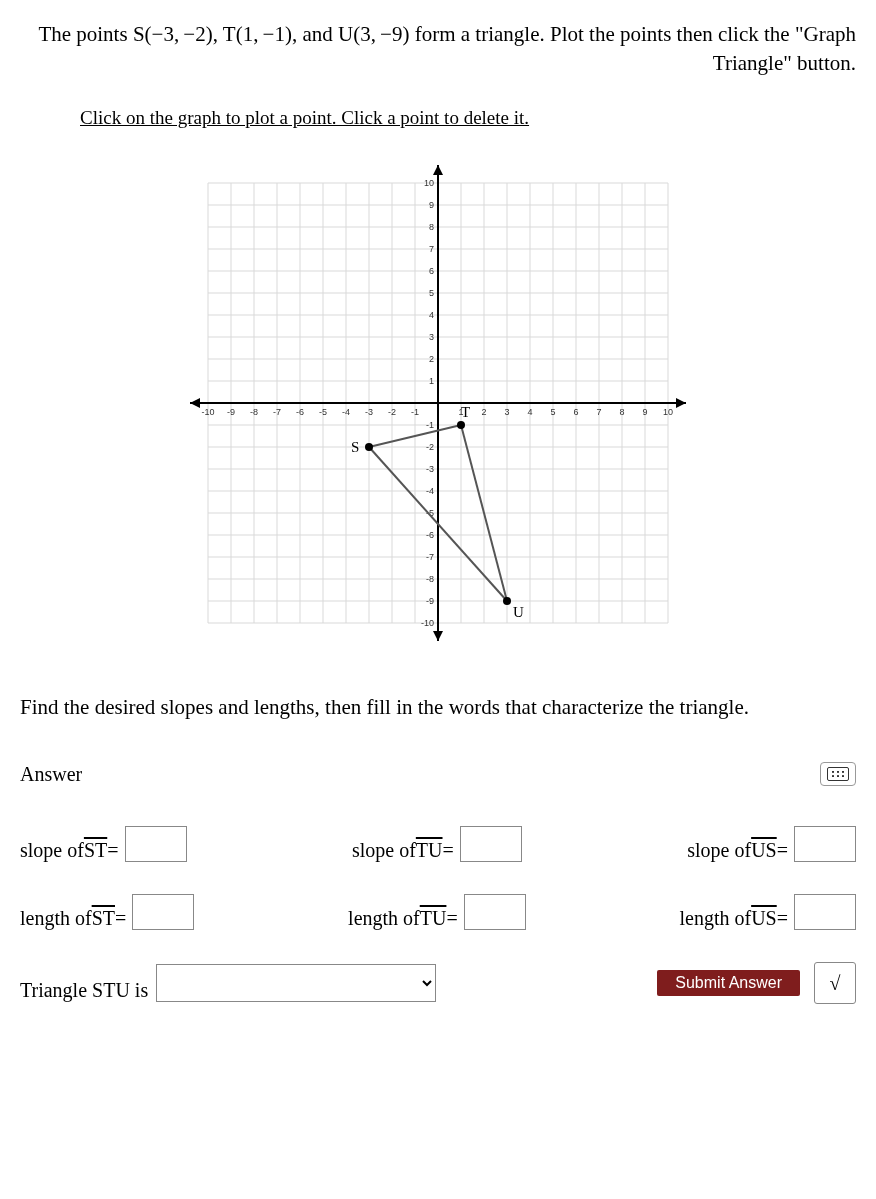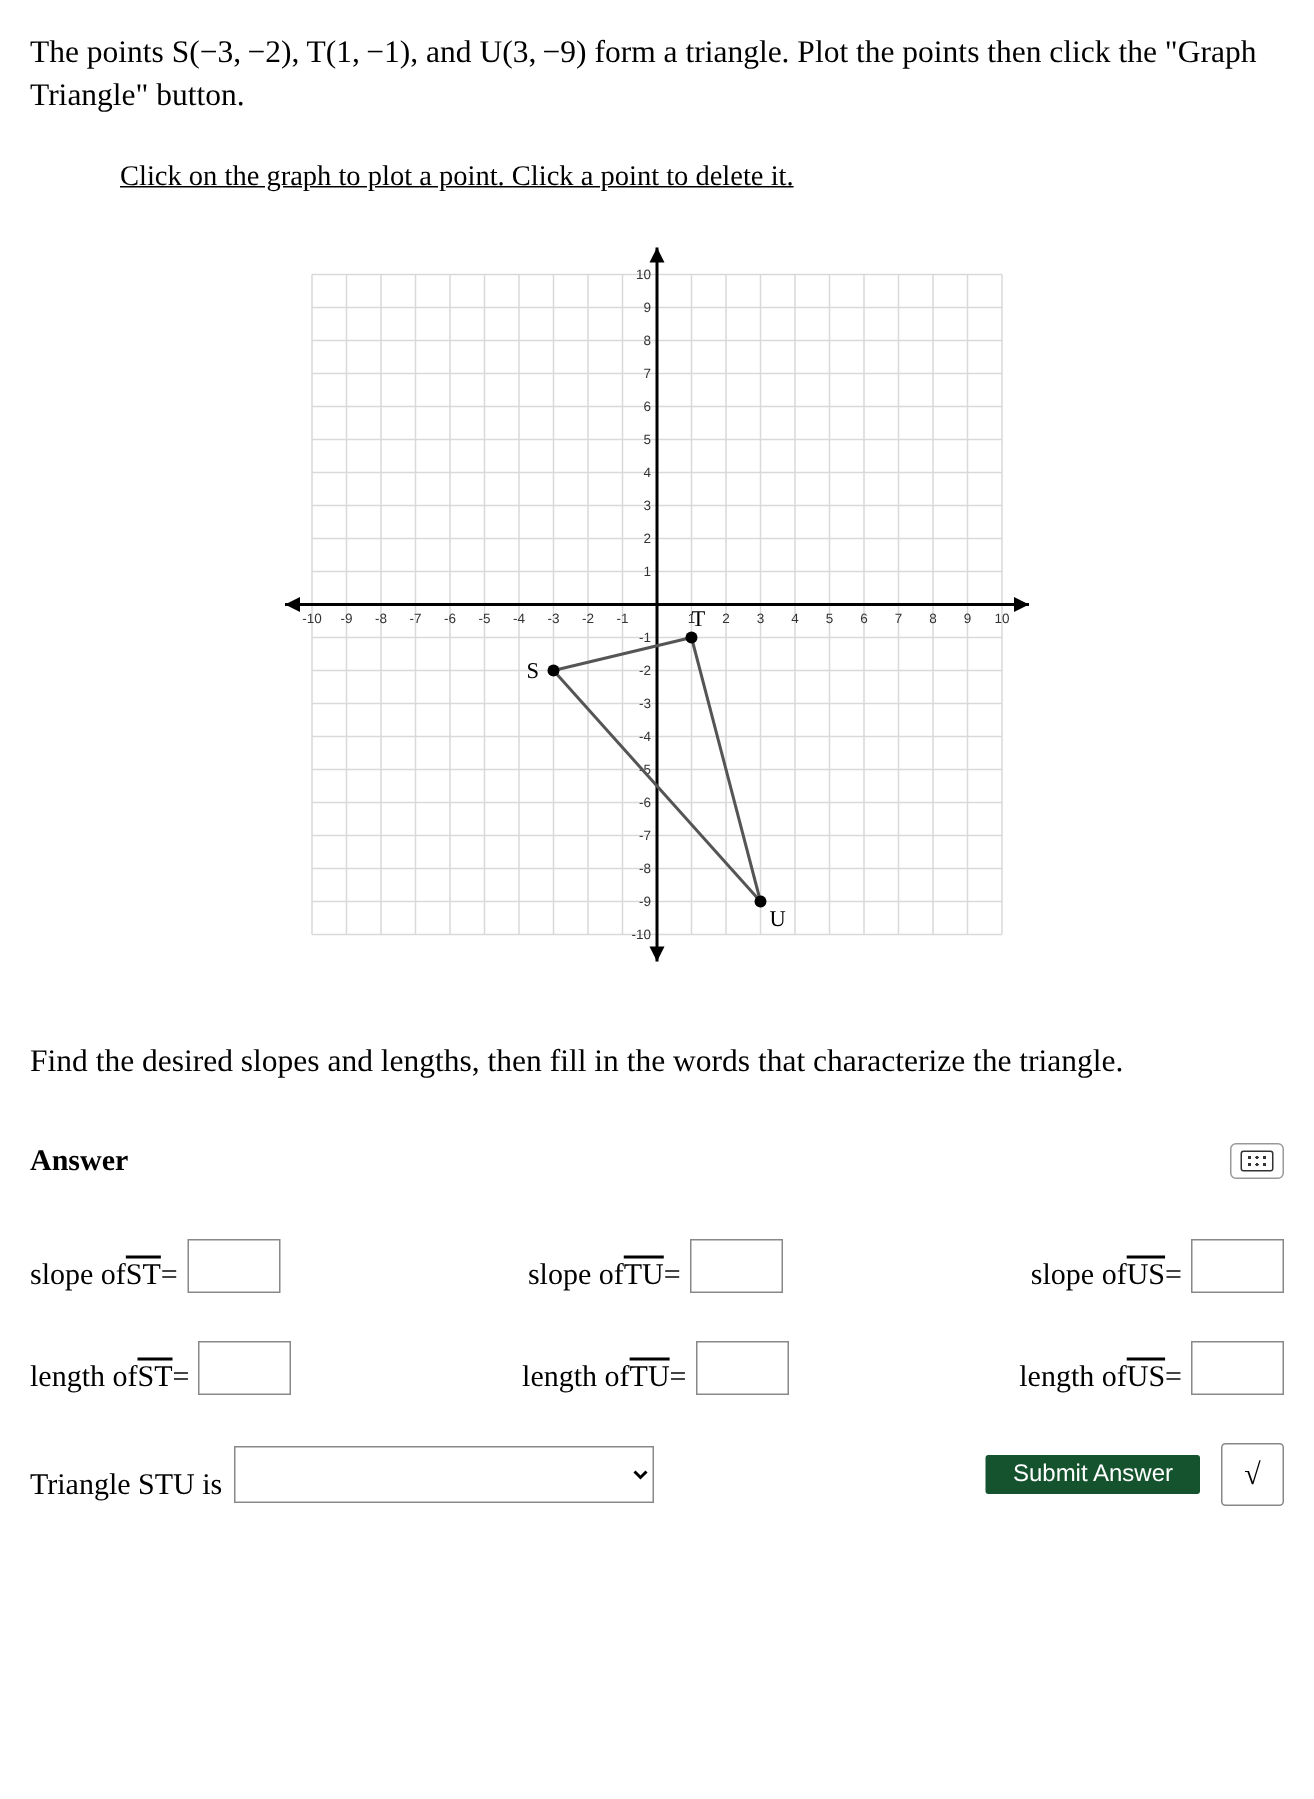--- a/index.html
+++ b/index.html
@@ -9,20 +9,21 @@
     font-family: Georgia, 'Times New Roman', serif;
     background: #fff;
     color: #000;
     width: 876px;
     font-size: 20px;
   }
   .question {
     font-size: 21px;
     line-height: 1.4;
     margin-bottom: 28px;
+    text-align: right;
   }
   .instruction {
     font-size: 19px;
     margin-left: 60px;
     margin-bottom: 24px;
     text-decoration: underline;
   }
   .graph-wrap {
     display: flex;
     justify-content: center;
@@ -33,21 +34,21 @@
     line-height: 1.4;
     margin-bottom: 40px;
   }
   .answer-heading-row {
     display: flex;
     align-items: center;
     justify-content: space-between;
     margin-bottom: 40px;
   }
   .answer-heading {
-    font-weight: bold;
+    font-weight: normal;
     font-size: 20px;
   }
   .keypad-icon-outer {
     border: 1px solid #999;
     border-radius: 4px;
     padding: 4px 6px;
     display: flex;
     align-items: center;
     justify-content: center;
   }
@@ -97,21 +98,21 @@
     background: #fff;
     margin-left: 8px;
     padding: 2px 6px;
   }
   .bottom-row {
     display: flex;
     justify-content: space-between;
     align-items: center;
   }
   .submit-btn {
-    background: #14532d;
+    background: #7f1d1d;
     color: #fff;
     border: none;
     padding: 4px 18px;
     font-size: 16px;
     font-family: Arial, sans-serif;
     border-radius: 2px;
     cursor: pointer;
   }
   .sqrt-btn {
     border: 1px solid #888;

